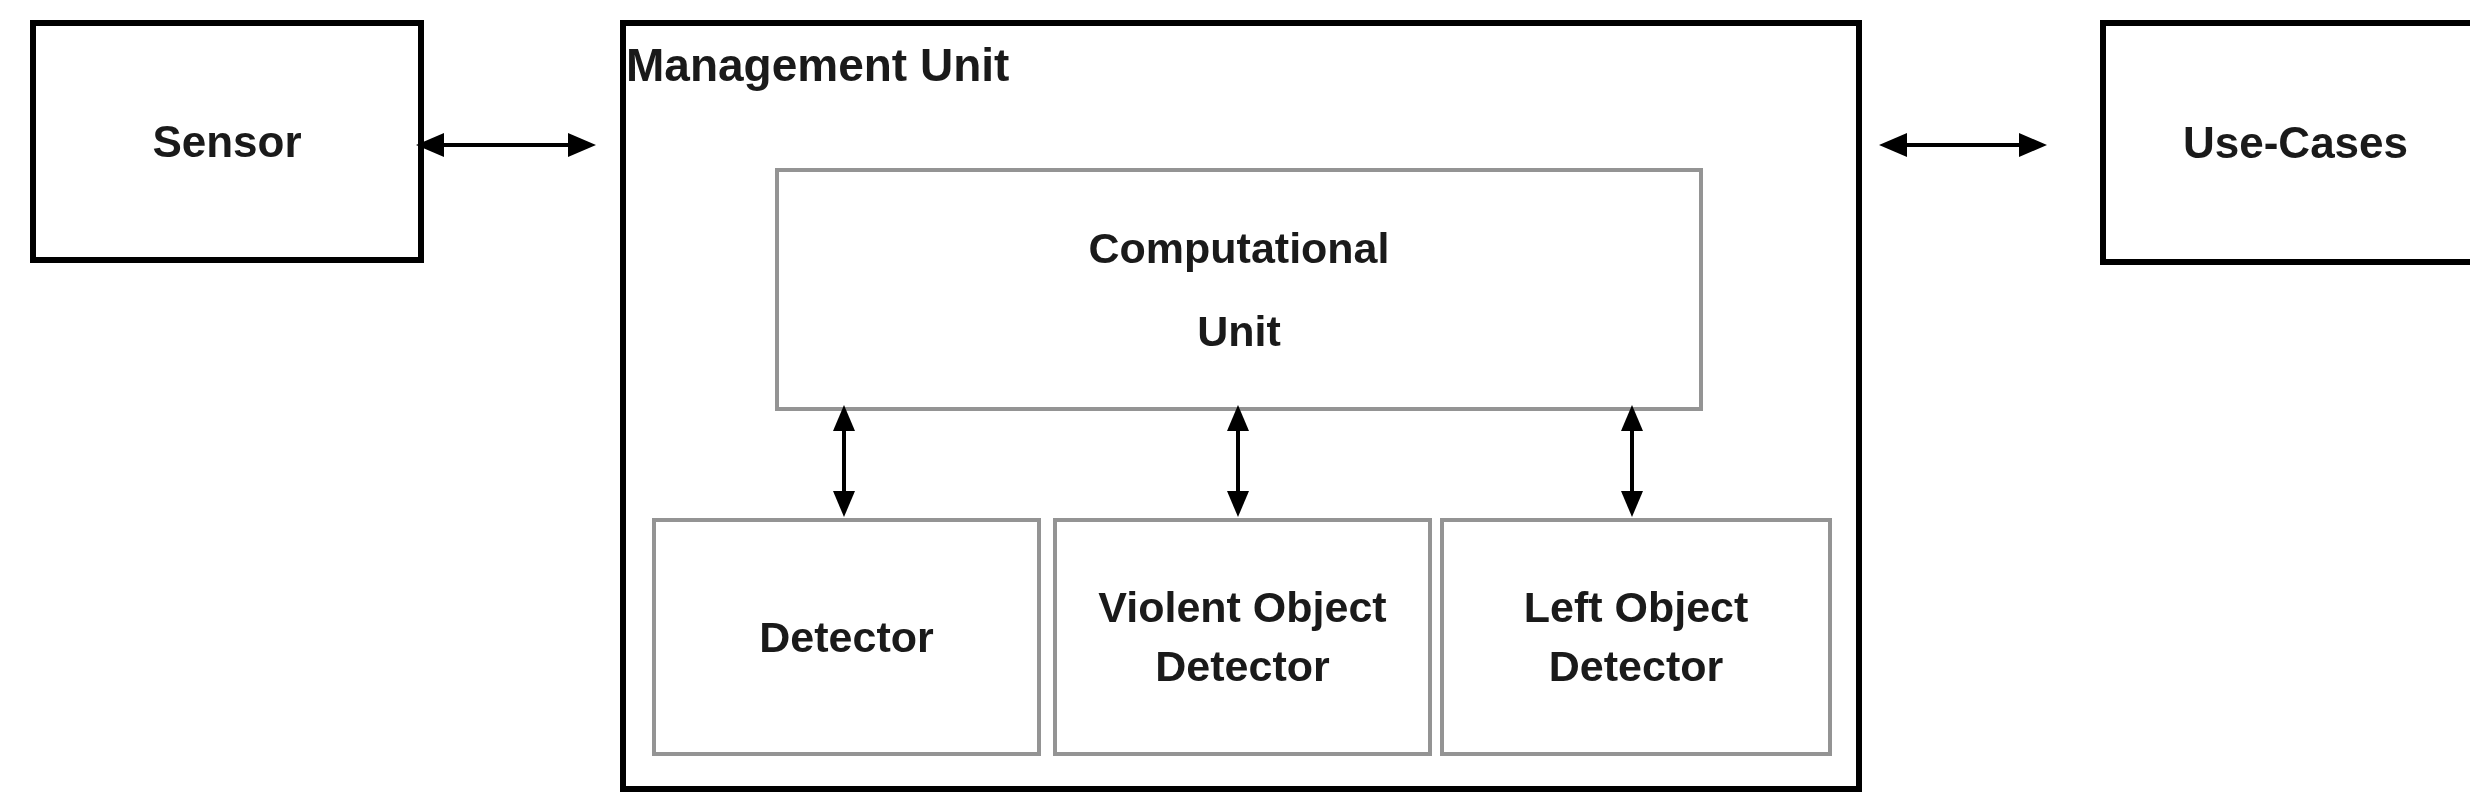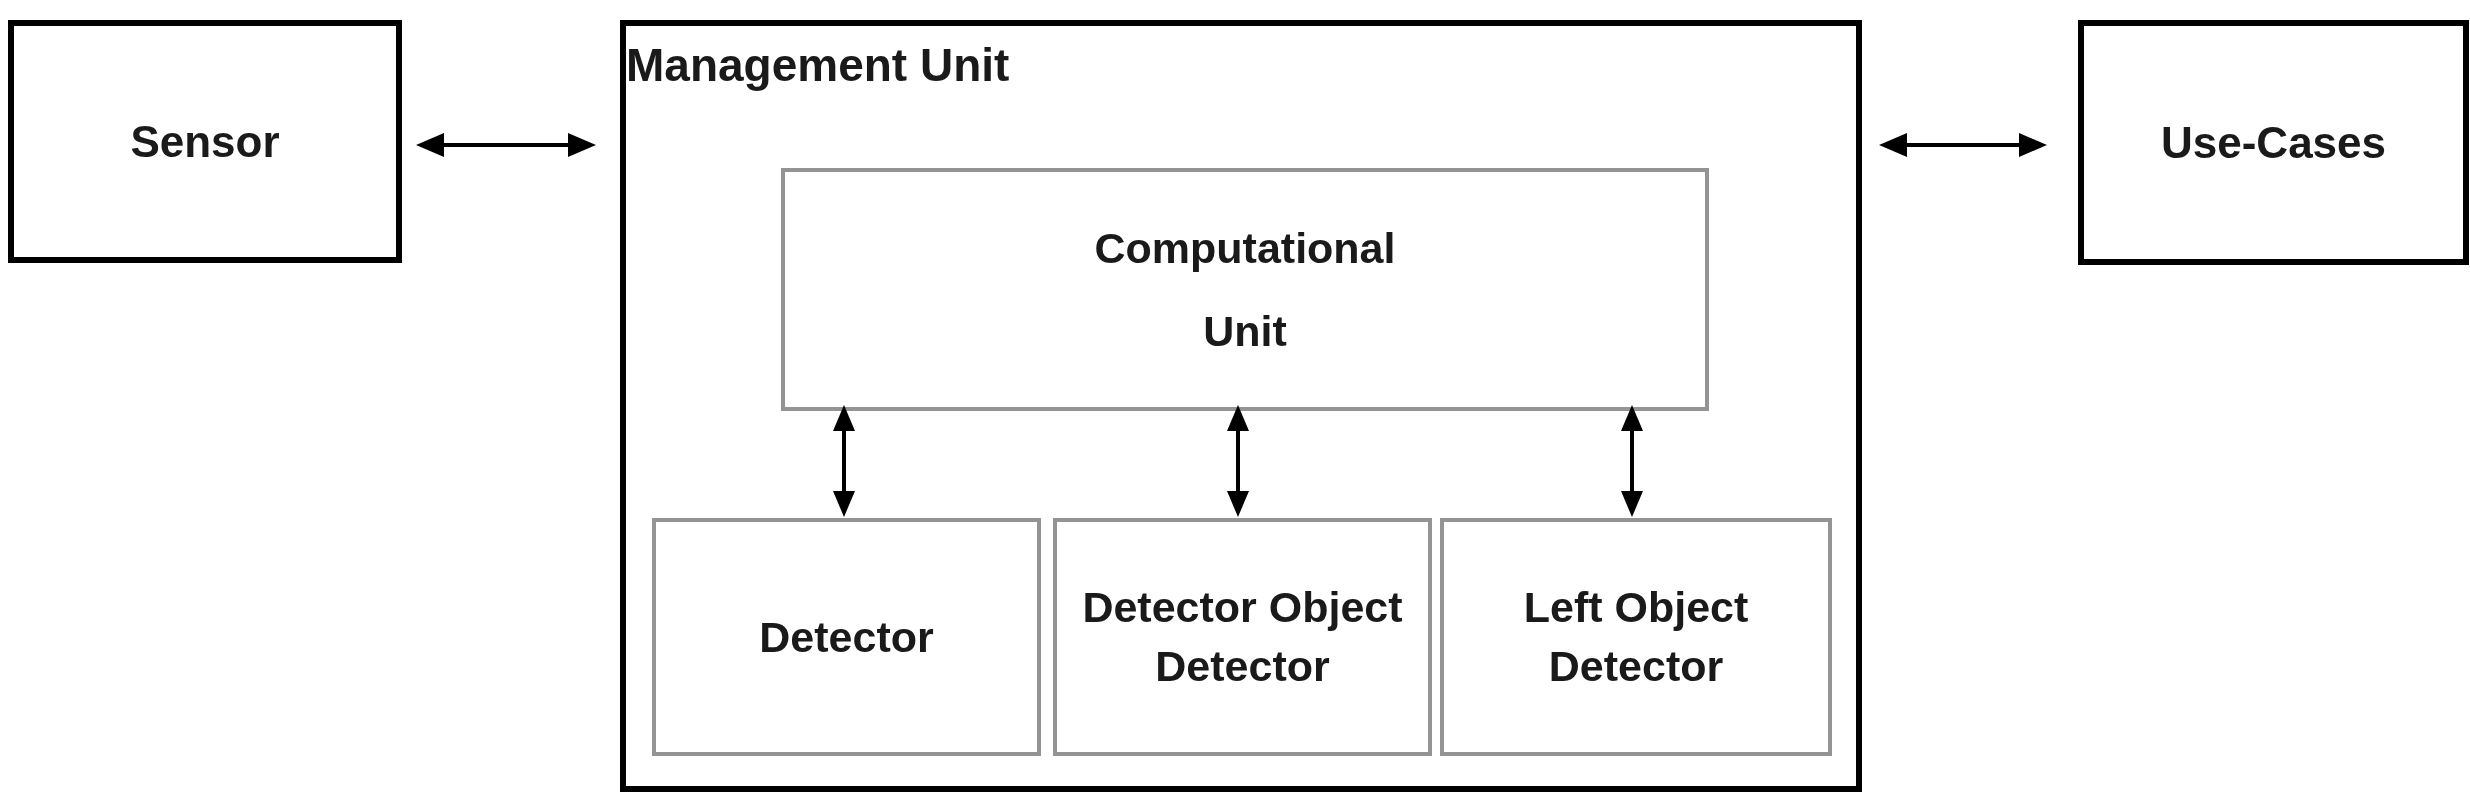--- a/index.html
+++ b/index.html
@@ -19,20 +19,21 @@
   .box-outer {
     position: absolute;
     border: 6px solid #000000;
     background: #ffffff;
     display: flex;
     align-items: center;
     justify-content: center;
     font-weight: 700;
     font-size: 44px;
     text-align: center;
+    margin-left: 22px;
   }
   .box-inner {
     position: absolute;
     border: 4px solid #949494;
     background: #ffffff;
     display: flex;
     flex-direction: column;
     align-items: center;
     justify-content: center;
     font-weight: 700;
@@ -53,21 +54,21 @@
     border: 6px solid #000000;
     background: #ffffff;
   }
   .mu-title {
     position: absolute;
     left: 0; right: 0; top: 12px;
     font-weight: 700;
     font-size: 46px;
   }
   
-  .cu-box   { left: 155px; top: 142px; width: 920px; height: 235px; gap: 24px; }
+  .cu-box   { left: 149px; top: 142px; width: 920px; height: 235px; gap: 24px; }
   .det-1    { left: 26px;  top: 492px; width: 381px; height: 230px; }
   .det-2    { left: 427px; top: 492px; width: 371px; height: 230px; }
   .det-3    { left: 814px; top: 492px; width: 384px; height: 230px; }
   .arrow {
     position: absolute;
   }
   .h-arrow-left  { left: 414px;  top: 127px; }
   .h-arrow-right { left: 1877px; top: 127px; }
   .v-arrow-1 { left: 202px; top: 377px; }   
   .v-arrow-2 { left: 596px; top: 377px; }   
@@ -109,21 +110,21 @@
     <svg class="arrow v-arrow-3" width="32" height="116" viewBox="0 0 32 116">
       <polygon points="16,2 5,28 27,28" fill="#000000"></polygon>
       <rect x="14" y="25" width="4" height="66" fill="#000000"></rect>
       <polygon points="16,114 5,88 27,88" fill="#000000"></polygon>
     </svg>
 
     <div class="box-inner det-1">
       <span>Detector</span>
     </div>
     <div class="box-inner det-2">
-      <span>Detector Object</span>
+      <span>Violent Object</span>
       <span>Detector</span>
     </div>
     <div class="box-inner det-3">
       <span>Left Object</span>
       <span>Detector</span>
     </div>
   </div>
 
   <svg class="arrow h-arrow-right" width="172" height="36" viewBox="0 0 172 36">
     <polygon points="2,18 30,6 30,30" fill="#000000"></polygon>

